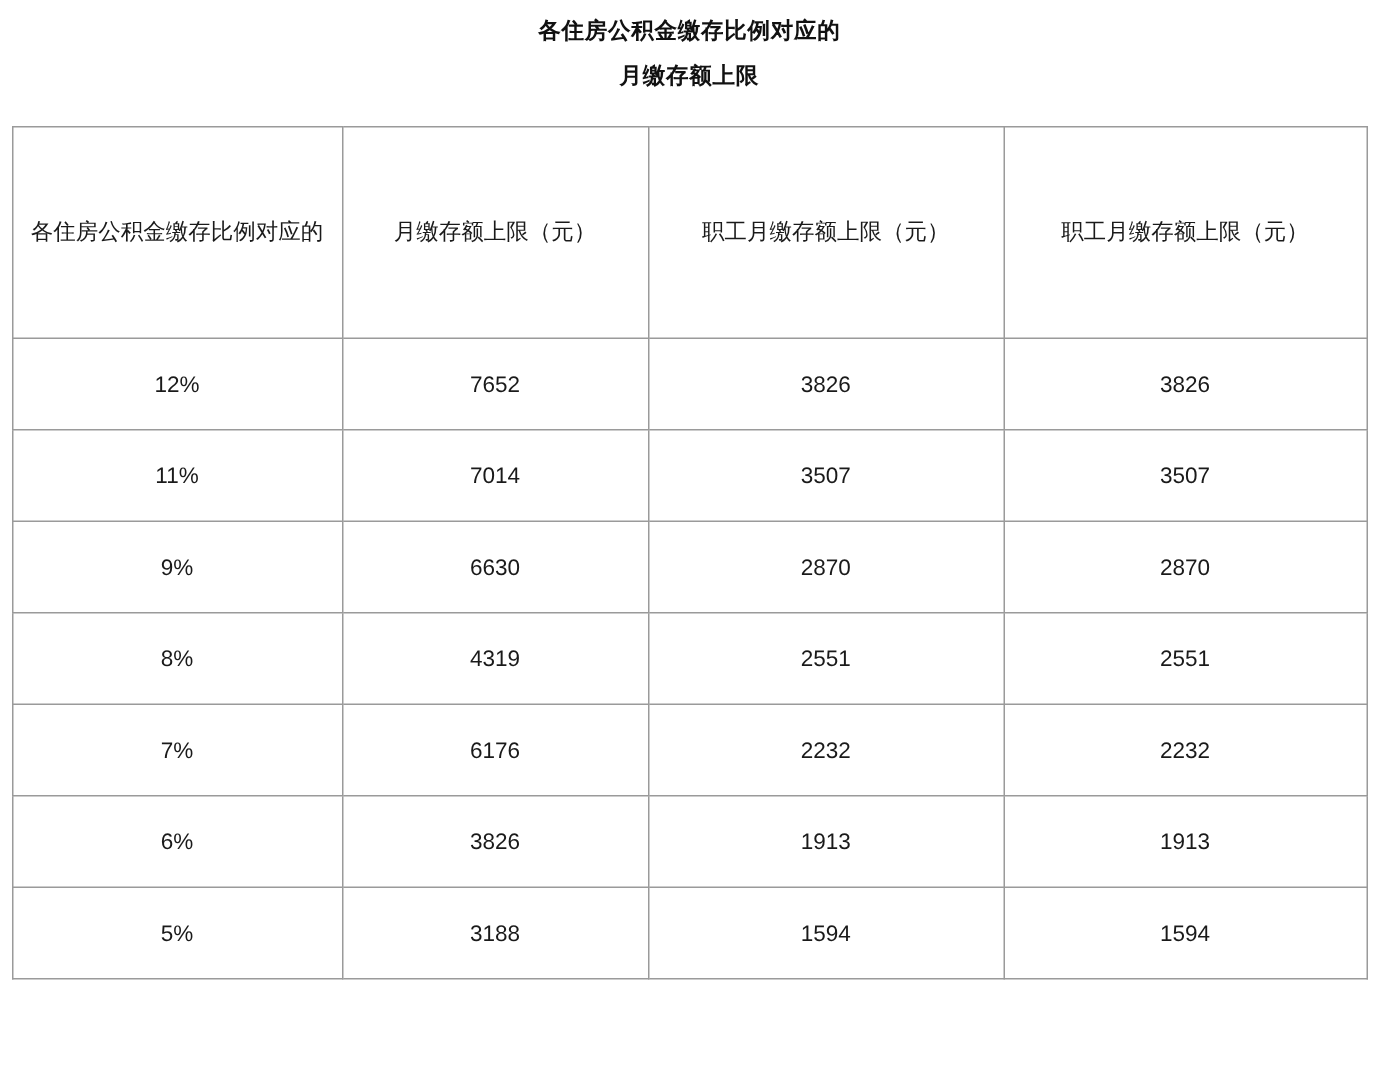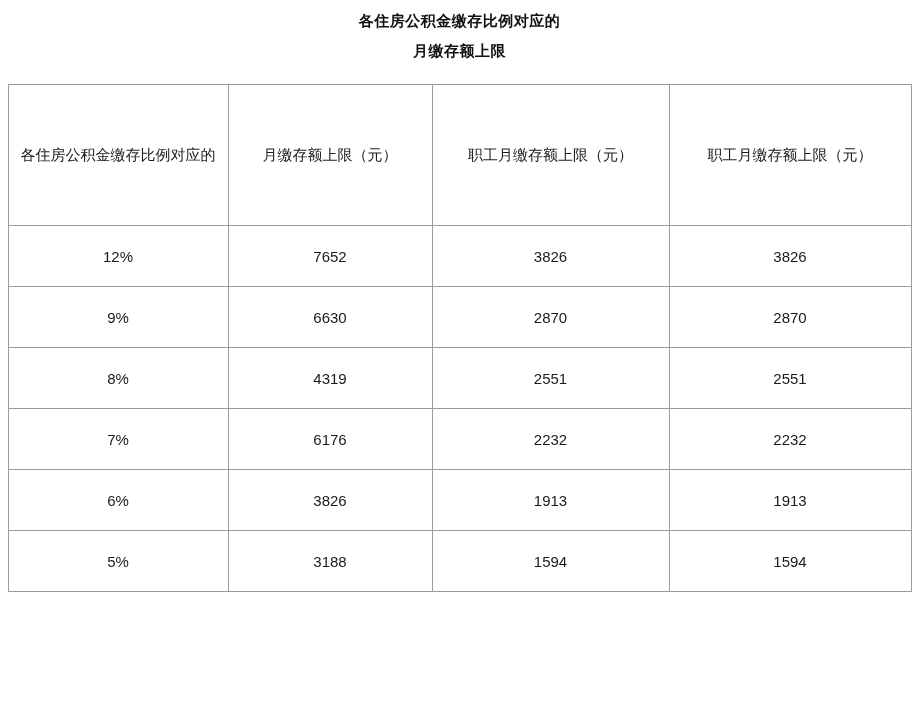--- a/index.html
+++ b/index.html
@@ -101,20 +101,26 @@
       </tr>
     </thead>
     <tbody>
       <tr>
         <td>12%</td>
         <td>7652</td>
         <td>3826</td>
         <td>3826</td>
       </tr>
       <tr>
+        <td>11%</td>
+        <td>7014</td>
+        <td>3507</td>
+        <td>3507</td>
+      </tr>
+      <tr>
         <td>9%</td>
         <td>6630</td>
         <td>2870</td>
         <td>2870</td>
       </tr>
       <tr>
         <td>8%</td>
         <td>4319</td>
         <td>2551</td>
         <td>2551</td>

